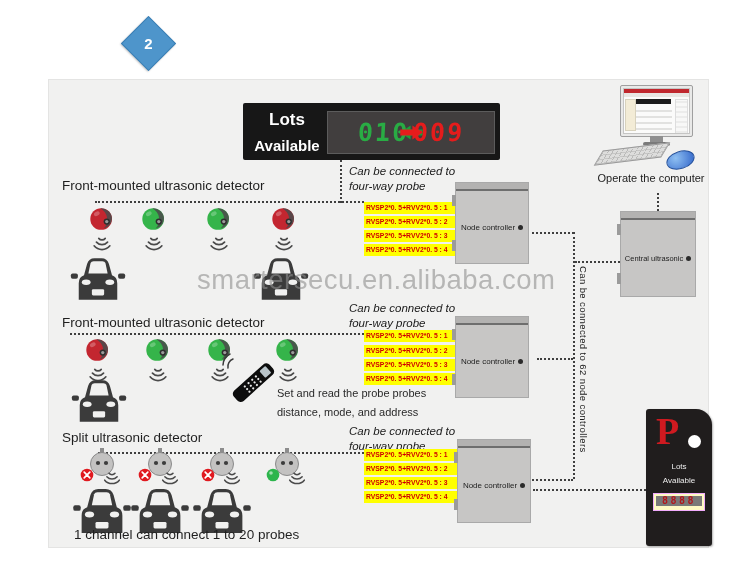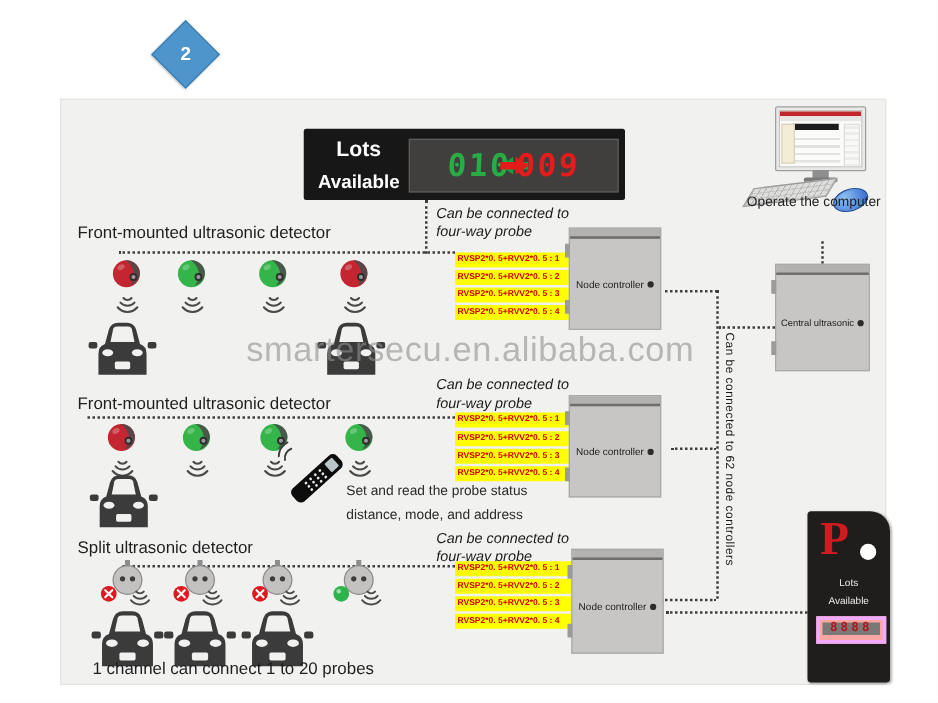--- a/index.html
+++ b/index.html
@@ -85,33 +85,33 @@
           background:repeating-linear-gradient(0deg,#ececeb 0 2px,#f8f8f7 2px 5px);border:1px solid #ddd;}
   .mon-stand{position:absolute;left:650px;top:136px;width:13px;height:7px;background:#8f8f8f;}
   .mon-base{position:absolute;left:643px;top:142px;width:27px;height:4px;background:#7a7a7a;border-radius:2px;}
   .keyboard{position:absolute;left:598px;top:147px;width:66px;height:12px;background:#dddddc;
             border:1px solid #9a9a9a;transform:rotate(-7deg) skewX(-38deg);
             background-image:repeating-linear-gradient(90deg,#b9b9b8 0 1px,transparent 1px 5px),
                              repeating-linear-gradient(0deg,#c6c6c5 0 1px,transparent 1px 4px);}
   .mouse{position:absolute;left:666px;top:151px;width:27px;height:16px;border-radius:50%;
          background:radial-gradient(circle at 35% 30%,#8fc0f2,#2e62c8);
          border:1px solid #23509b;transform:rotate(-18deg);}
-  .pc-caption{position:absolute;left:592px;top:156px;width:118px;text-align:center;
+  .pc-caption{position:absolute;left:592px;top:172px;width:118px;text-align:center;
               font-size:11px;color:#222;}
 
   
   .psign{position:absolute;left:646px;top:409px;width:66px;height:137px;background:#201d1d;
          border-radius:3px;border-top-right-radius:16px;box-shadow:1px 1px 2px rgba(0,0,0,.3);}
   .p-letter{position:absolute;left:10px;top:0px;font-family:"Liberation Serif",serif;
             font-weight:bold;font-size:38px;color:#cf1a20;}
   .p-dot{position:absolute;left:42px;top:26px;width:13px;height:13px;border-radius:50%;background:#fff;}
   .p-lots{position:absolute;left:0;right:0;top:53px;text-align:center;font-size:8px;color:#ececec;}
   .p-avail{position:absolute;left:0;right:0;top:67px;text-align:center;font-size:8px;color:#ececec;}
-  .p-panel{position:absolute;left:7px;top:84px;width:50px;height:16px;background:#fca5a5;
-           border:3px solid #f0abfc;}
+  .p-panel{position:absolute;left:7px;top:84px;width:50px;height:16px;background:#fef9c3;
+           border:1px solid #f0abfc;}
   .p-digits{margin:2px;height:10px;background:#7a7978;color:#b3151a;text-align:center;
             line-height:10px;font-family:"DejaVu Sans Mono",monospace;font-weight:bold;
             font-size:10px;letter-spacing:2.5px;}
 
   .watermark{position:absolute;left:197px;top:264px;font-size:27.5px;color:#8f8f8f;
              opacity:.6;letter-spacing:.5px;z-index:6;}
   svg.icon{display:block;}
 </style>
 </head>
 <body>
@@ -279,21 +279,21 @@
           <circle cx="42" cy="31" r="1.1"></circle>
         <circle cx="35" cy="36" r="1.1"></circle>
           <circle cx="38.5" cy="36" r="1.1"></circle>
           <circle cx="42" cy="36" r="1.1"></circle>
         <circle cx="35" cy="41" r="1.1"></circle>
           <circle cx="38.5" cy="41" r="1.1"></circle>
           <circle cx="42" cy="41" r="1.1"></circle>
       </g>
     </g>
   </svg>
-  <div class="note" style="left:277px;top:387px">Set and read the probe status</div>
+  <div class="note" style="left:277px;top:387px">Set and read the probe probes</div>
   <div class="note" style="left:277px;top:406px">distance, mode, and address</div>
 
   <div class="sect" style="left:62px;top:430px">Split ultrasonic detector</div>
   <svg class="icon" style="left:89px;top:448px" width="26" height="30">
       <use href="#sym-probe"></use>
     </svg>
   <svg class="icon" style="left:147px;top:448px" width="26" height="30">
       <use href="#sym-probe"></use>
     </svg>
   <svg class="icon" style="left:209px;top:448px" width="26" height="30">

